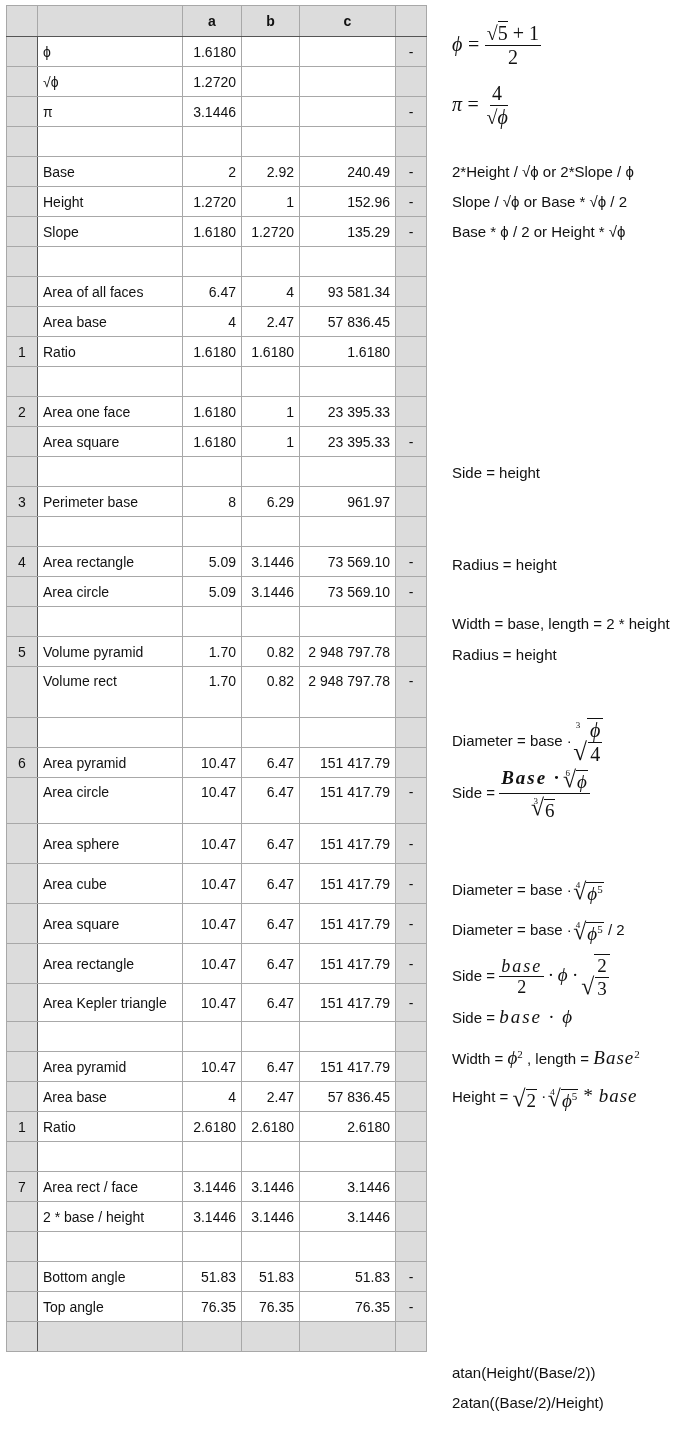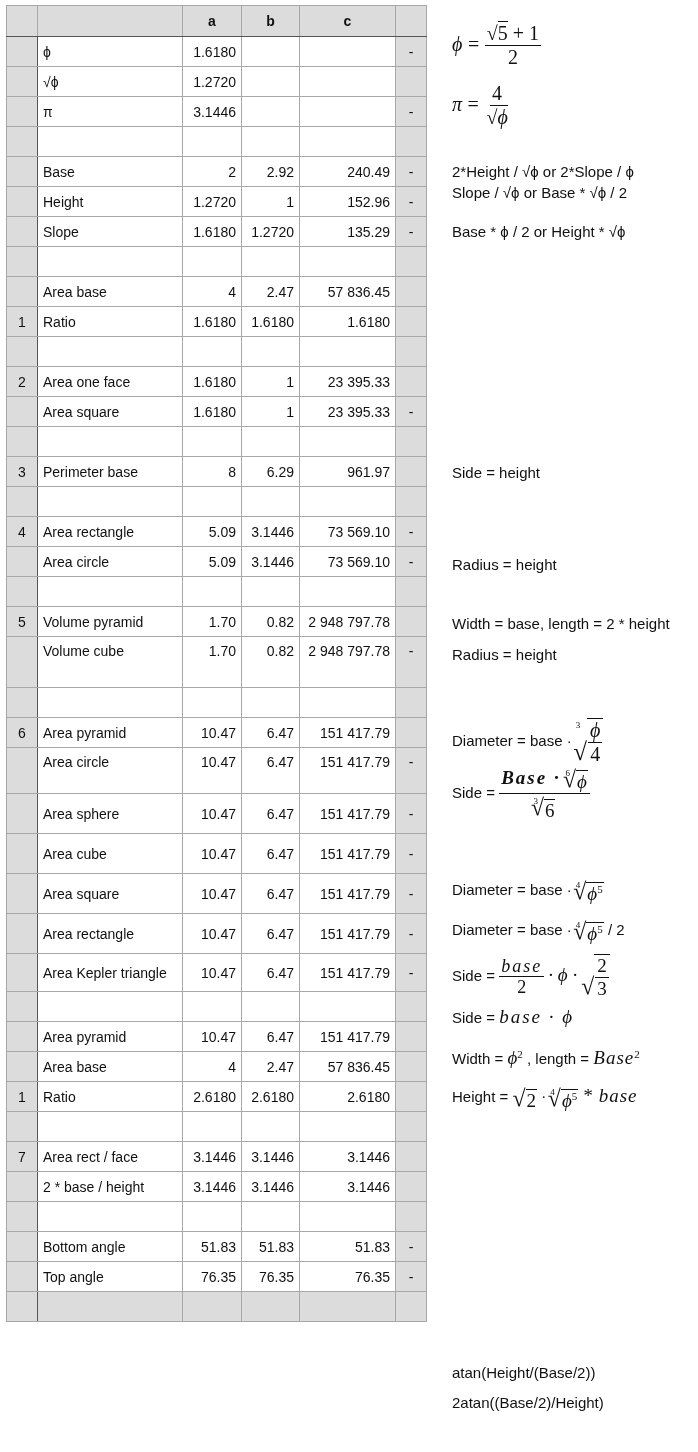--- a/index.html
+++ b/index.html
@@ -103,20 +103,28 @@
       <tr>
         <td class="rn" style="height: 29px;"></td>
         <td class="lbl" style="height: 29px;"></td>
         <td class="num" style="height: 29px;"></td>
         <td class="num" style="height: 29px;"></td>
         <td class="num" style="height: 29px;"></td>
         <td class="ext" style="height: 29px;"></td>
       </tr>
       <tr>
         <td class="rn" style="height: 29px;"></td>
+        <td class="lbl" style="height: 29px;">Area of all faces</td>
+        <td class="num" style="height: 29px;">6.47</td>
+        <td class="num" style="height: 29px;">4</td>
+        <td class="num" style="height: 29px;">93 581.34</td>
+        <td class="ext" style="height: 29px;"></td>
+      </tr>
+      <tr>
+        <td class="rn" style="height: 29px;"></td>
         <td class="lbl" style="height: 29px;">Area base</td>
         <td class="num" style="height: 29px;">4</td>
         <td class="num" style="height: 29px;">2.47</td>
         <td class="num" style="height: 29px;">57 836.45</td>
         <td class="ext" style="height: 29px;"></td>
       </tr>
       <tr>
         <td class="rn" style="height: 29px;">1</td>
         <td class="lbl" style="height: 29px;">Ratio</td>
         <td class="num" style="height: 29px;">1.6180</td>
@@ -199,21 +207,21 @@
       <tr>
         <td class="rn" style="height: 29px;">5</td>
         <td class="lbl" style="height: 29px;">Volume pyramid</td>
         <td class="num" style="height: 29px;">1.70</td>
         <td class="num" style="height: 29px;">0.82</td>
         <td class="num" style="height: 29px;">2 948 797.78</td>
         <td class="ext" style="height: 29px;"></td>
       </tr>
       <tr>
         <td class="rn" style="height: 44px; vertical-align: top; padding-top: 6px;"></td>
-        <td class="lbl" style="height: 44px; vertical-align: top; padding-top: 6px;">Volume cube</td>
+        <td class="lbl" style="height: 44px; vertical-align: top; padding-top: 6px;">Volume rect</td>
         <td class="num" style="height: 44px; vertical-align: top; padding-top: 6px;">1.70</td>
         <td class="num" style="height: 44px; vertical-align: top; padding-top: 6px;">0.82</td>
         <td class="num" style="height: 44px; vertical-align: top; padding-top: 6px;">2 948 797.78</td>
         <td class="ext" style="height: 44px; vertical-align: top; padding-top: 6px;">-</td>
       </tr>
       <tr>
         <td class="rn" style="height: 29px;"></td>
         <td class="lbl" style="height: 29px;"></td>
         <td class="num" style="height: 29px;"></td>
         <td class="num" style="height: 29px;"></td>
@@ -378,21 +386,21 @@
 <div class="side" style="top:82px;font-size:20px;">
   <span class="m">π</span>
   <span class="mr">=</span>
   <span class="frac">
     <span class="n">4</span>
     <span class="d"><span class="mr">√</span><span class="m" style="border-top:1px solid #111">ϕ</span></span>
   </span>
 </div>
 
 <div class="side" style="top:163px">2*Height / √ϕ or 2*Slope / ϕ</div>
-<div class="side" style="top:184px">Slope / √ϕ or Base * √ϕ / 2</div>
+<div class="side" style="top:193px">Slope / √ϕ or Base * √ϕ / 2</div>
 <div class="side" style="top:223px">Base * ϕ / 2 or Height * √ϕ</div>
 <div class="side" style="top:464px">Side = height</div>
 <div class="side" style="top:556px">Radius = height</div>
 <div class="side" style="top:615px">Width = base, length = 2 * height</div>
 <div class="side" style="top:646px">Radius = height</div>
 
 <div class="side" style="top:718px">
   <span>Diameter = base ·</span>
   <span class="rad" style="font-size:20px">
       <span class="idx">3</span>

